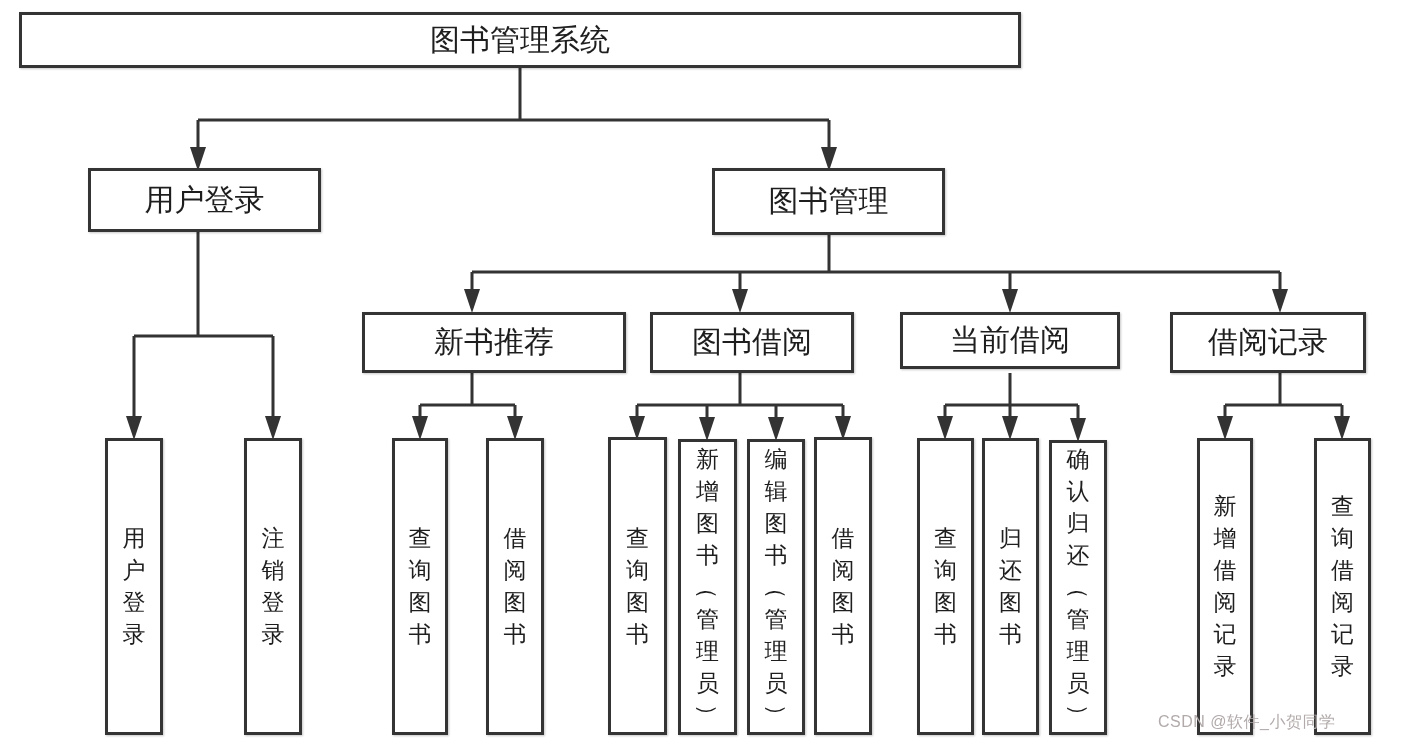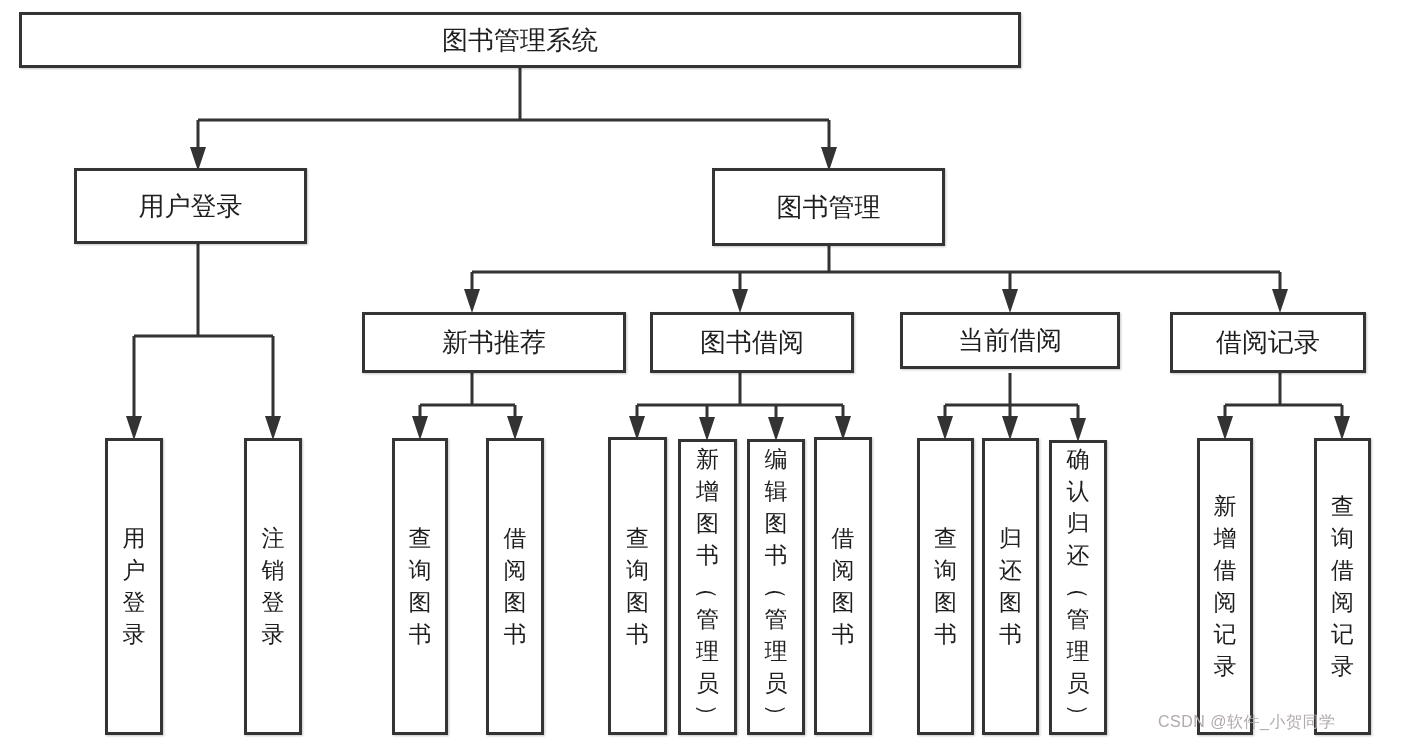--- a/index.html
+++ b/index.html
@@ -7,21 +7,21 @@
     position:relative;width:1405px;height:747px;background:#ffffff;
     font-family:"Liberation Sans","DejaVu Sans",sans-serif;color:#1e1e1e;
     overflow:hidden;
   }
   .lines{position:absolute;left:0;top:0;}
   .box{
     position:absolute;background:#ffffff;border:3px solid #343434;
     box-sizing:border-box;display:flex;align-items:center;justify-content:center;
     box-shadow:1px 1px 2px rgba(0,0,0,0.22);
   }
-  .box.h span{font-size:26px;white-space:nowrap;}
+  .box.h span{font-size:30px;white-space:nowrap;}
   .vtext{
     display:flex;flex-direction:column;align-items:center;justify-content:center;
     height:100%;width:100%;gap:9px;font-size:23px;
   }
   .vchar{line-height:1;display:block;}
   .vchar.rot{transform:rotate(90deg);}
   .watermark{
     position:absolute;left:1158px;top:712px;font-size:16px;line-height:1.3;
     color:#b2aaaa;white-space:nowrap;z-index:6;letter-spacing:0.5px;
   }
@@ -61,24 +61,24 @@
         <polygon points="1070,418 1086,418 1078,442"></polygon>
         <polygon points="1217,416 1233,416 1225,440"></polygon>
         <polygon points="1334,416 1350,416 1342,440"></polygon>
       </g>
   </svg>
 
   <div class="box h" style="left:19px;top:12px;width:1002px;height:56px">
     <span>图书管理系统</span>
   </div>
 
-  <div class="box h" style="left:74px;top:168px;width:233px;height:76px">
+  <div class="box h" style="left:88px;top:168px;width:233px;height:64px">
     <span>用户登录</span>
   </div>
-  <div class="box h" style="left:712px;top:168px;width:233px;height:78px">
+  <div class="box h" style="left:712px;top:168px;width:233px;height:67px">
     <span>图书管理</span>
   </div>
 
   <div class="box h" style="left:362px;top:312px;width:264px;height:61px">
     <span>新书推荐</span>
   </div>
   <div class="box h" style="left:650px;top:312px;width:204px;height:61px">
     <span>图书借阅</span>
   </div>
   <div class="box h" style="left:900px;top:312px;width:220px;height:57px">

